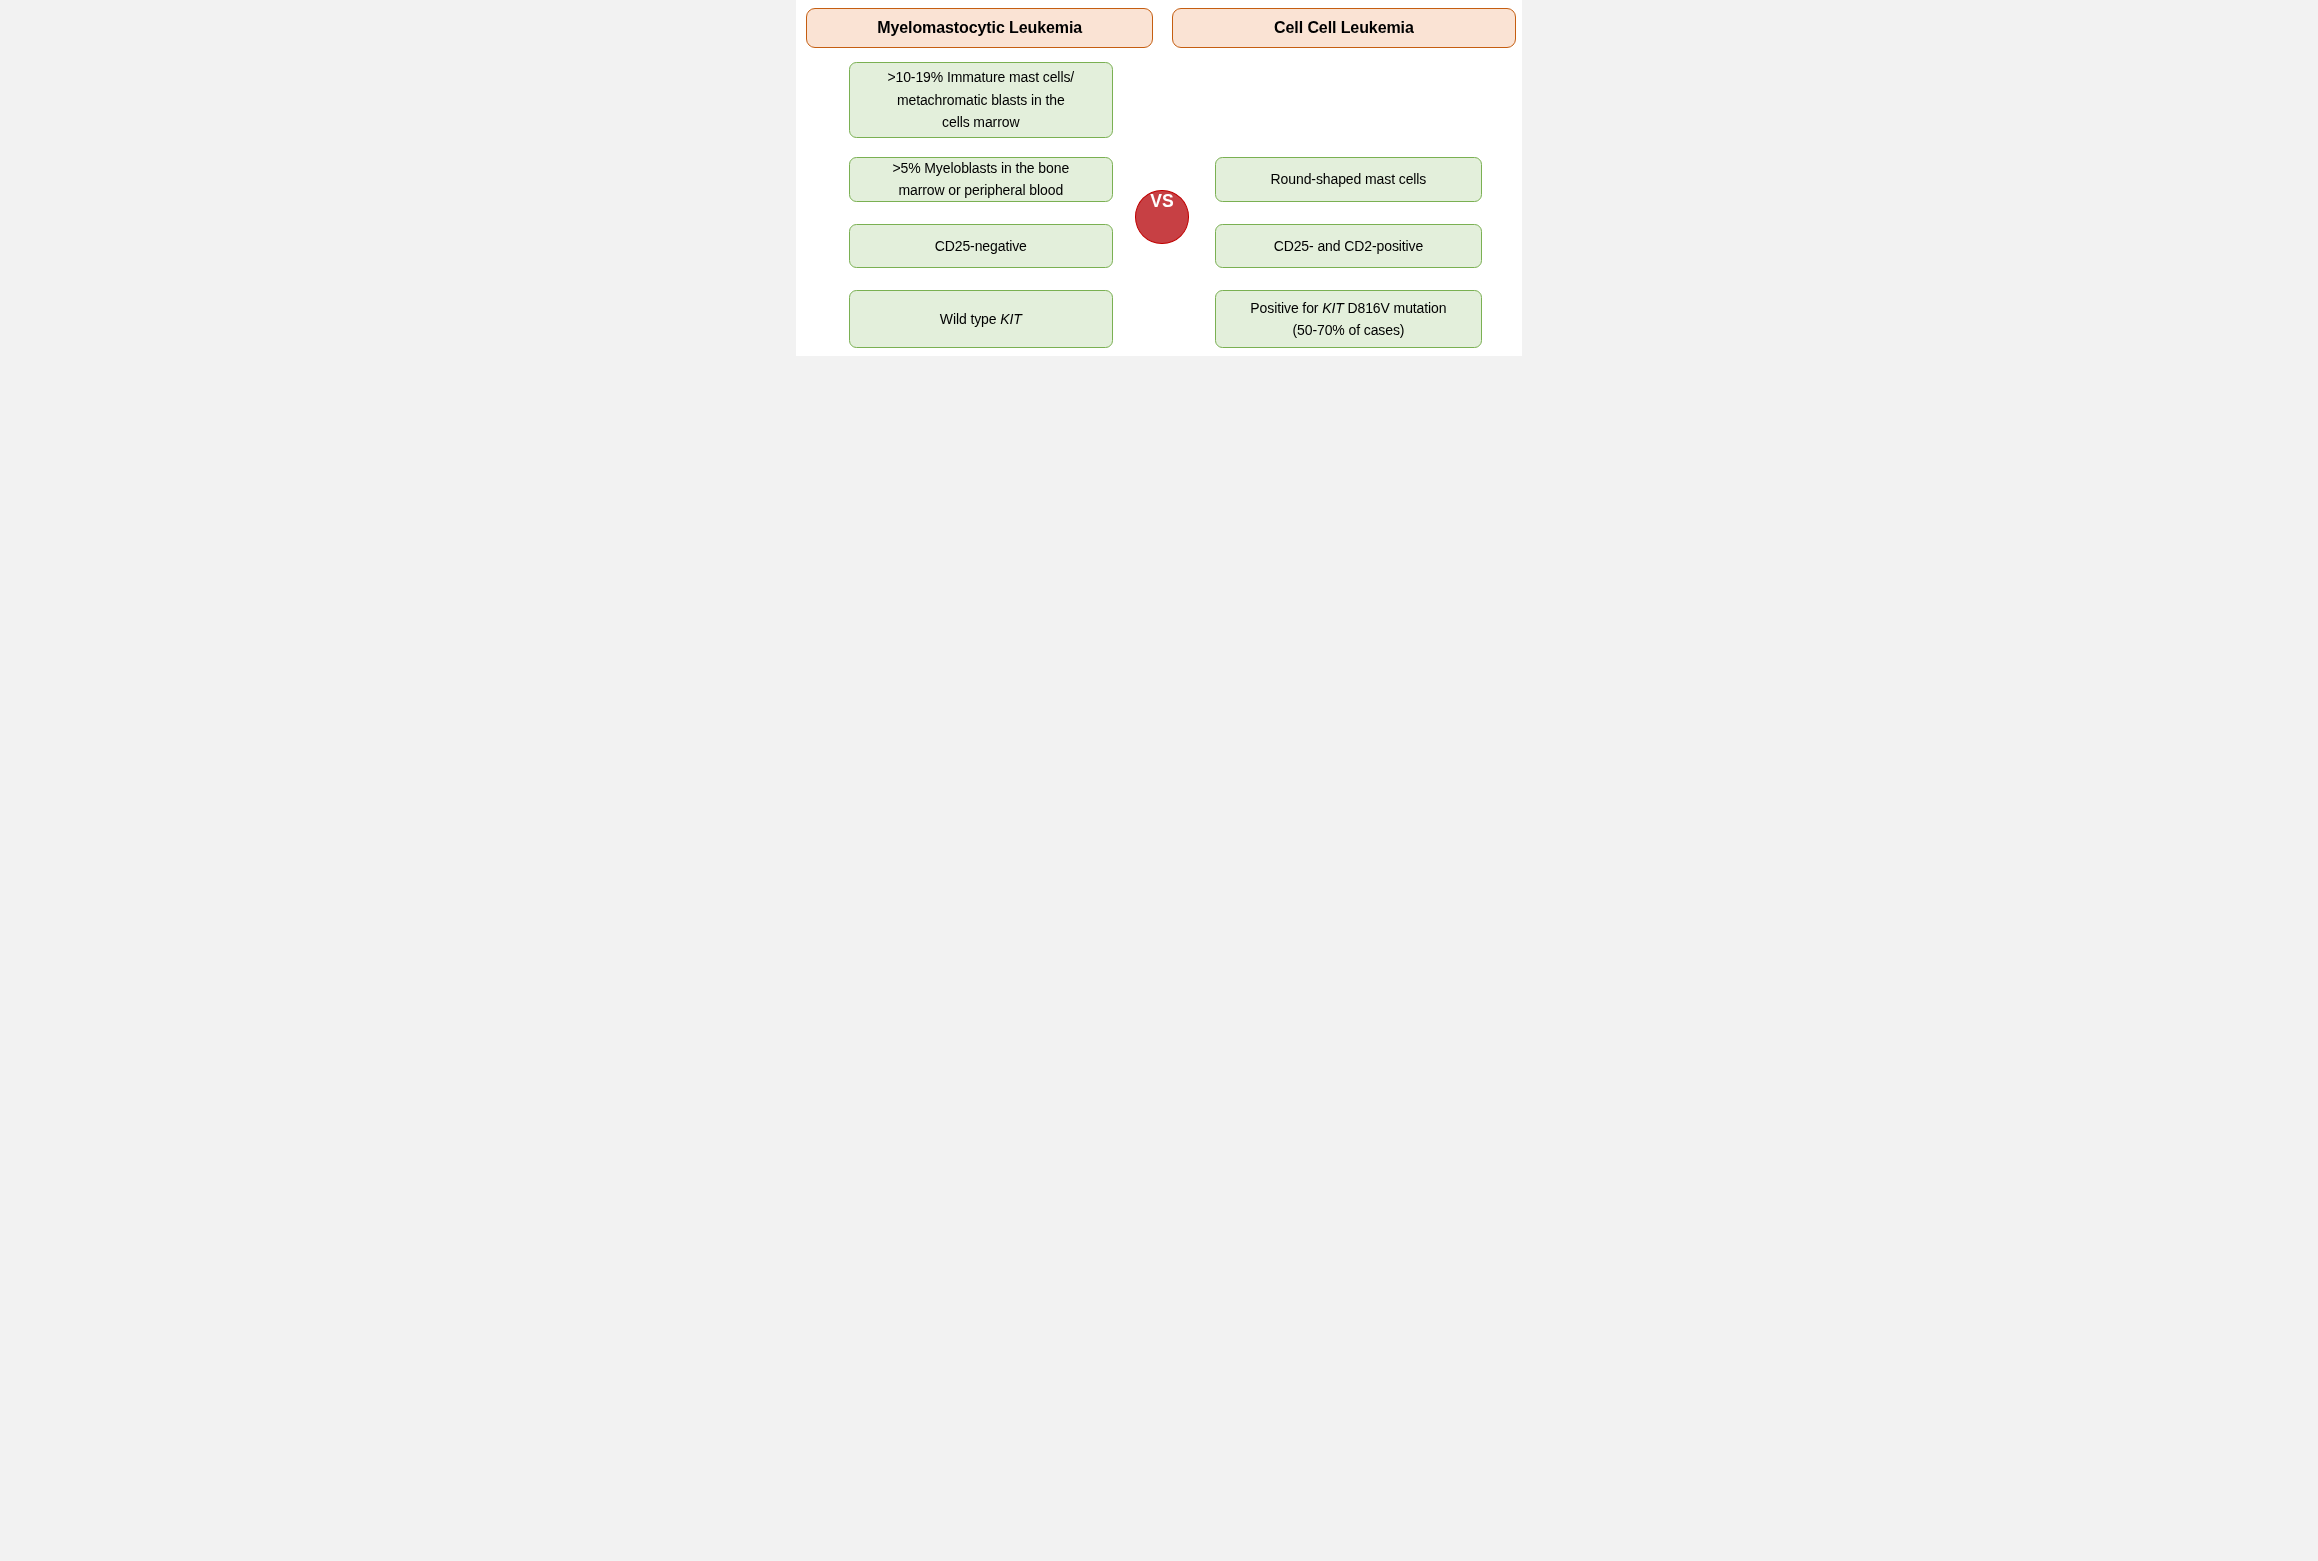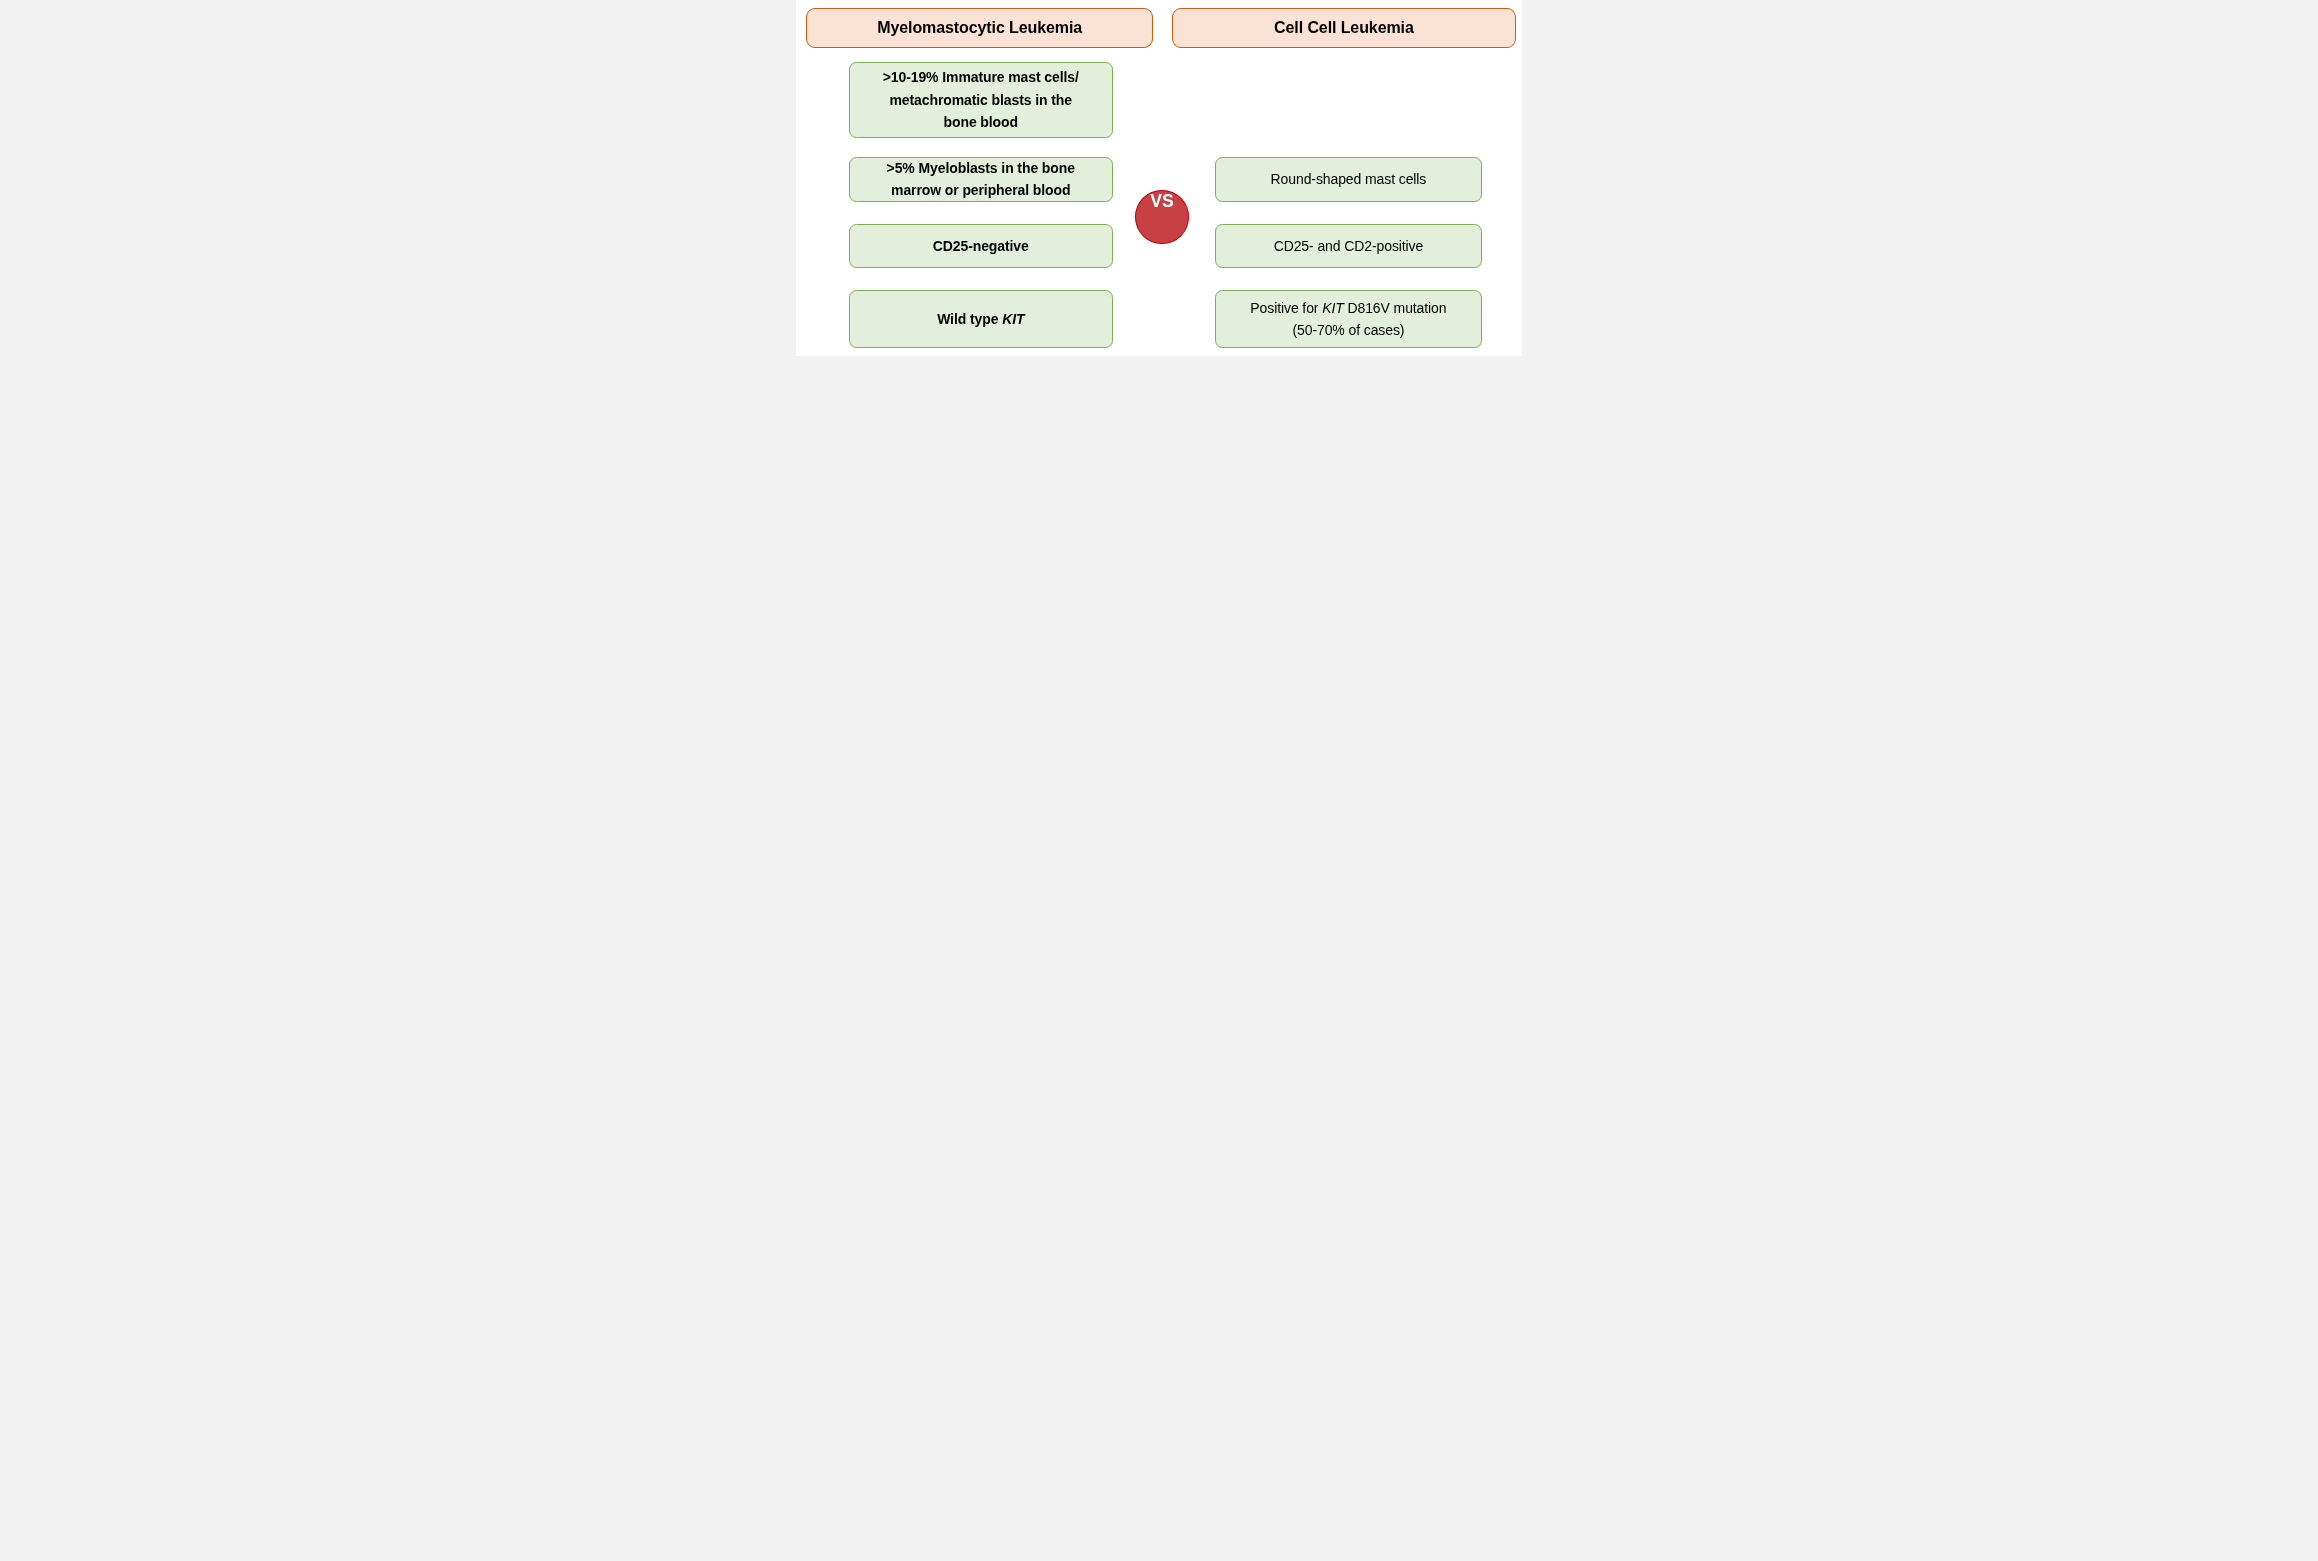--- a/index.html
+++ b/index.html
@@ -38,21 +38,21 @@
     position:absolute;
     background:var(--item-fill);
     border:1.2px solid var(--item-border);
     border-radius:7.4px;
     display:flex;align-items:center;justify-content:center;
     text-align:center;
     font-size:14px;
     line-height:1.6;
     padding:1.9px 8.3px;
   }
-  .col-left{left:7.28%;width:36.34%;font-weight:bold;}
+  .col-left{left:7.28%;width:36.34%;}
   .col-right{left:57.67%;width:36.85%;}
   .row-1{top:17.28%;height:21.53%;}
   .row-2{top:44.16%;height:12.47%;}
   .row-3{top:62.87%;height:12.33%;}
   .row-4{top:81.59%;height:16.04%;}
   .vs-badge{
     position:absolute;
     left:46.75%;top:53.46%;width:7.35%;height:15.0%;
     background:var(--vs-fill);
     border:1.4px solid var(--vs-border);
@@ -66,21 +66,21 @@
 </head>
 <body>
 
 <div class="canvas">
 
   <div class="header-box header-left">Myelomastocytic Leukemia</div>
 
   <div class="header-box header-right">Cell Cell Leukemia</div>
 
   <div class="item-box col-left row-1">
-      <span><span>&gt;10-19% Immature mast cells/</span><br><span>metachromatic blasts in the</span><br><span>bone blood</span></span>
+      <span><span>&gt;10-19% Immature mast cells/</span><br><span>metachromatic blasts in the</span><br><span>cells marrow</span></span>
     </div>
 
   <div class="item-box col-left row-2">
       <span><span>&gt;5% Myeloblasts in the bone</span><br><span>marrow or peripheral blood</span></span>
     </div>
 
   <div class="item-box col-left row-3">
       <span><span>CD25-negative</span></span>
     </div>
 

